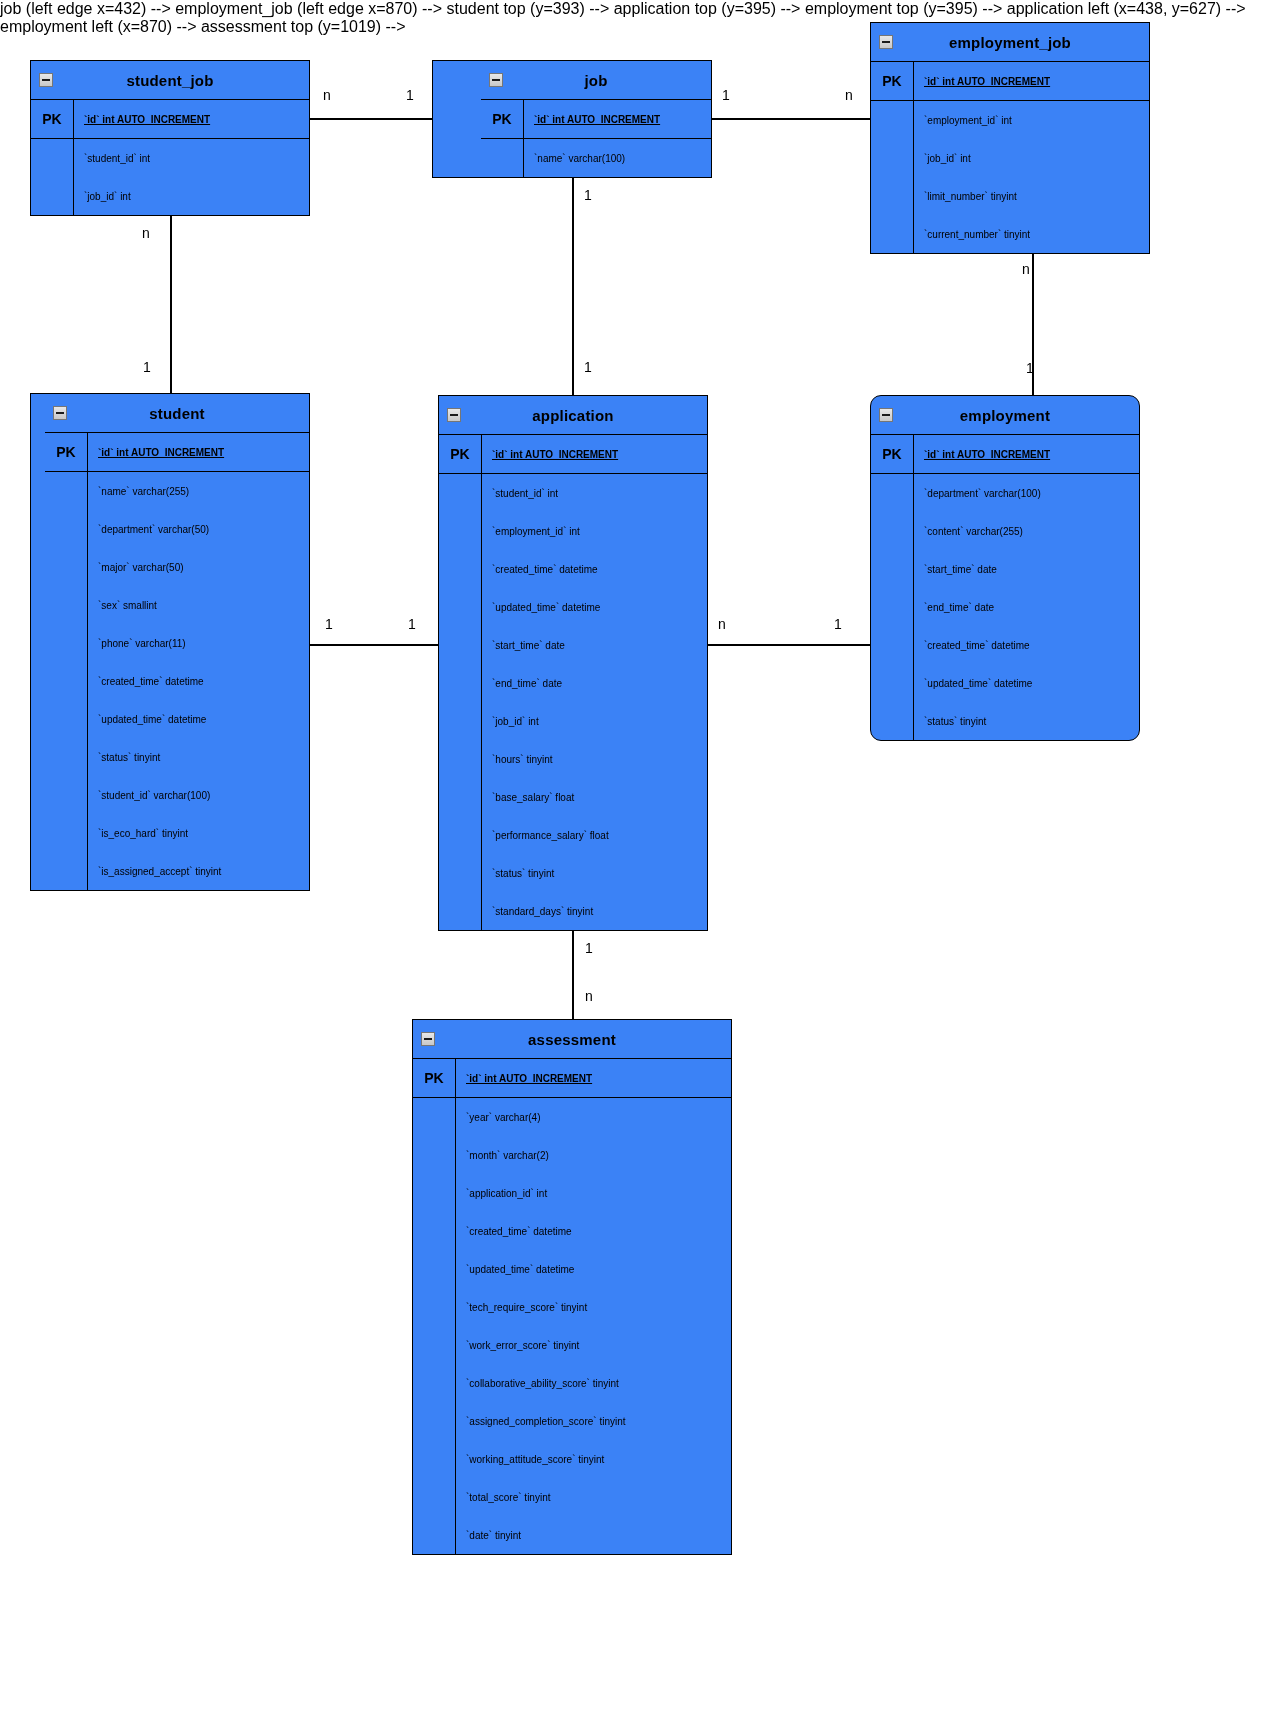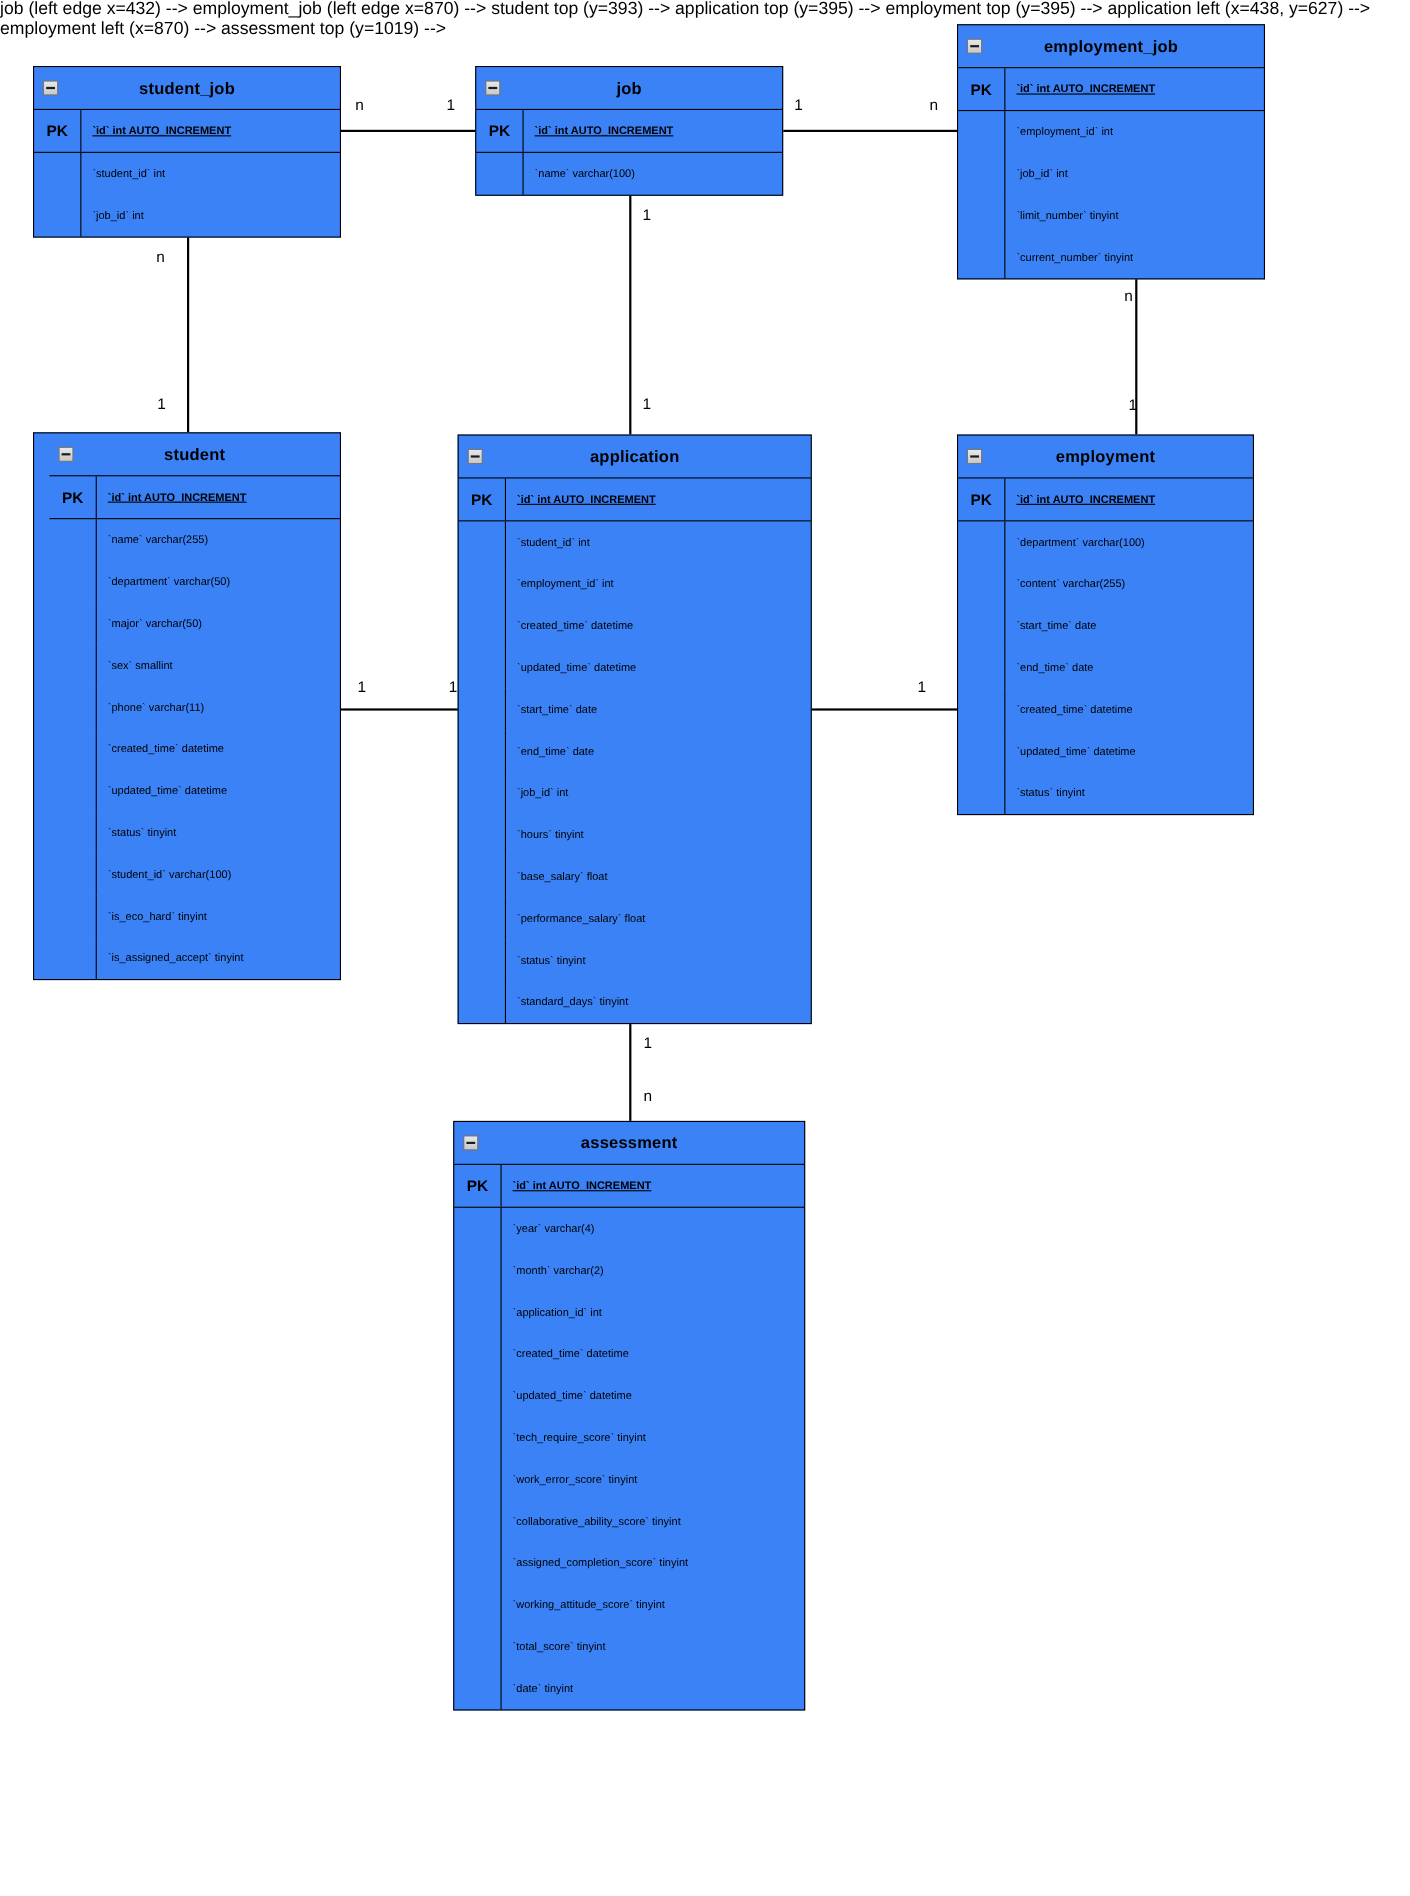--- a/index.html
+++ b/index.html
@@ -178,21 +178,21 @@
         <div class="cell-field">`student_id` int</div>
       </div>
       <div class="row">
         <div class="cell-key"></div>
         <div class="cell-field">`job_id` int</div>
       </div>
     </div>
   </div>
 
   
-  <div class="entity" style="left:432px; top:60px; width:280px;">
+  <div class="entity" style="left:432px; top:60px; width:280px;padding-left:48px;">
     <div class="entity-header">
       <span class="collapse-icon">
           <i></i>
         </span>
       <span class="entity-title">job</span>
     </div>
     <div class="row pk-row">
       <div class="cell-key">PK</div>
       <div class="cell-field">`id` int AUTO_INCREMENT</div>
     </div>
@@ -290,21 +290,21 @@
           <div class="cell-field">`is_eco_hard` tinyint</div>
         </div>
       <div class="row">
           <div class="cell-key"></div>
           <div class="cell-field">`is_assigned_accept` tinyint</div>
         </div>
     </div>
   </div>
 
   
-  <div class="entity" style="left:416px; top:395px; width:322px;">
+  <div class="entity" style="left:438px; top:395px; width:270px;">
     <div class="entity-header">
       <span class="collapse-icon">
           <i></i>
         </span>
       <span class="entity-title">application</span>
     </div>
     <div class="row pk-row">
       <div class="cell-key">PK</div>
       <div class="cell-field">`id` int AUTO_INCREMENT</div>
     </div>
@@ -354,21 +354,21 @@
           <div class="cell-field">`status` tinyint</div>
         </div>
       <div class="row">
           <div class="cell-key"></div>
           <div class="cell-field">`standard_days` tinyint</div>
         </div>
     </div>
   </div>
 
   
-  <div class="entity" style="left:870px; top:395px; width:270px;">
+  <div class="entity" style="left:870px; top:395px; width:270px;border-radius:11px;">
     <div class="entity-header">
       <span class="collapse-icon">
           <i></i>
         </span>
       <span class="entity-title">employment</span>
     </div>
     <div class="row pk-row">
       <div class="cell-key">PK</div>
       <div class="cell-field">`id` int AUTO_INCREMENT</div>
     </div>

